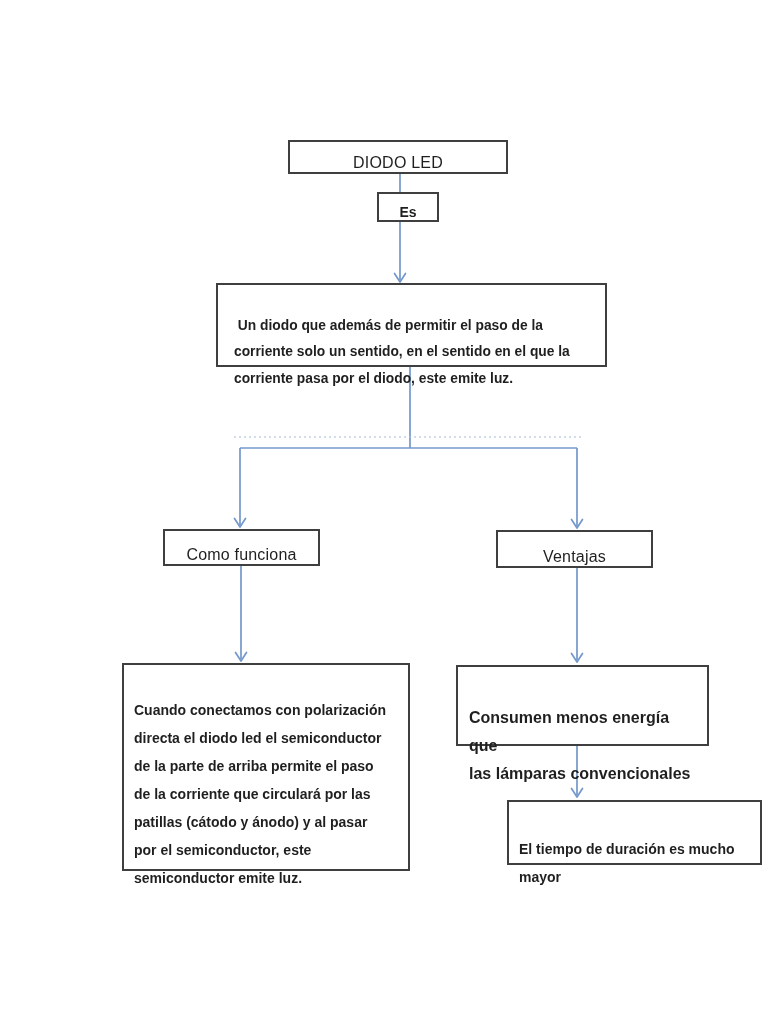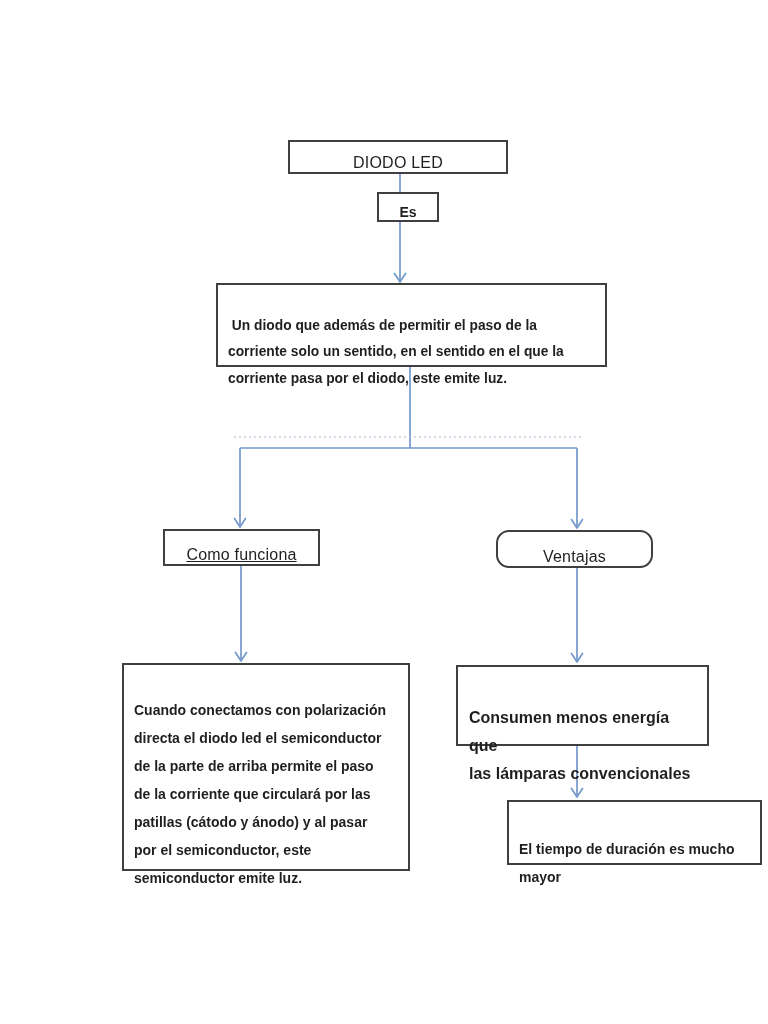--- a/index.html
+++ b/index.html
@@ -37,23 +37,23 @@
     border: 2px solid var(--border);
     color: var(--text);
   }
   .center { display: flex; align-items: flex-end; justify-content: center; }
   .label-box { font-size: 16px; letter-spacing: 0.2px; }
   .body-text { font-weight: 700; white-space: pre-line; }
 
   #root-box       { left: 288px; top: 140px; width: 220px; height: 34px; }
   #es-box         { left: 377px; top: 192px; width: 62px;  height: 30px; font-size: 14px; font-weight: 700; }
   #definition-box { left: 216px; top: 283px; width: 391px; height: 84px;
-                    font-size: 13.8px; line-height: 26.5px; padding: 1px 10px; }
-  #como-box       { left: 163px; top: 529px; width: 157px; height: 37px; text-decoration: underline; }
-  #ventajas-box   { left: 496px; top: 530px; width: 157px; height: 38px; border-radius: 13px; }
+                    font-size: 13.8px; line-height: 26.5px; padding: 1px 16px; }
+  #como-box       { left: 163px; top: 529px; width: 157px; height: 37px; }
+  #ventajas-box   { left: 496px; top: 530px; width: 157px; height: 38px; }
   #como-detail-box{ left: 122px; top: 663px; width: 288px; height: 208px;
                     font-size: 14px; line-height: 28px; padding: 3px 10px; }
   #adv1-box       { left: 456px; top: 665px; width: 253px; height: 81px;
                     font-size: 16px; line-height: 28px; padding: 9px 11px; }
   #adv2-box       { left: 459px; top: 800px; width: 255px; height: 65px;
                     font-size: 14px; line-height: 28px; padding: 5px 10px; margin-left: 48px; }
 </style>
 </head>
 <body>
 

